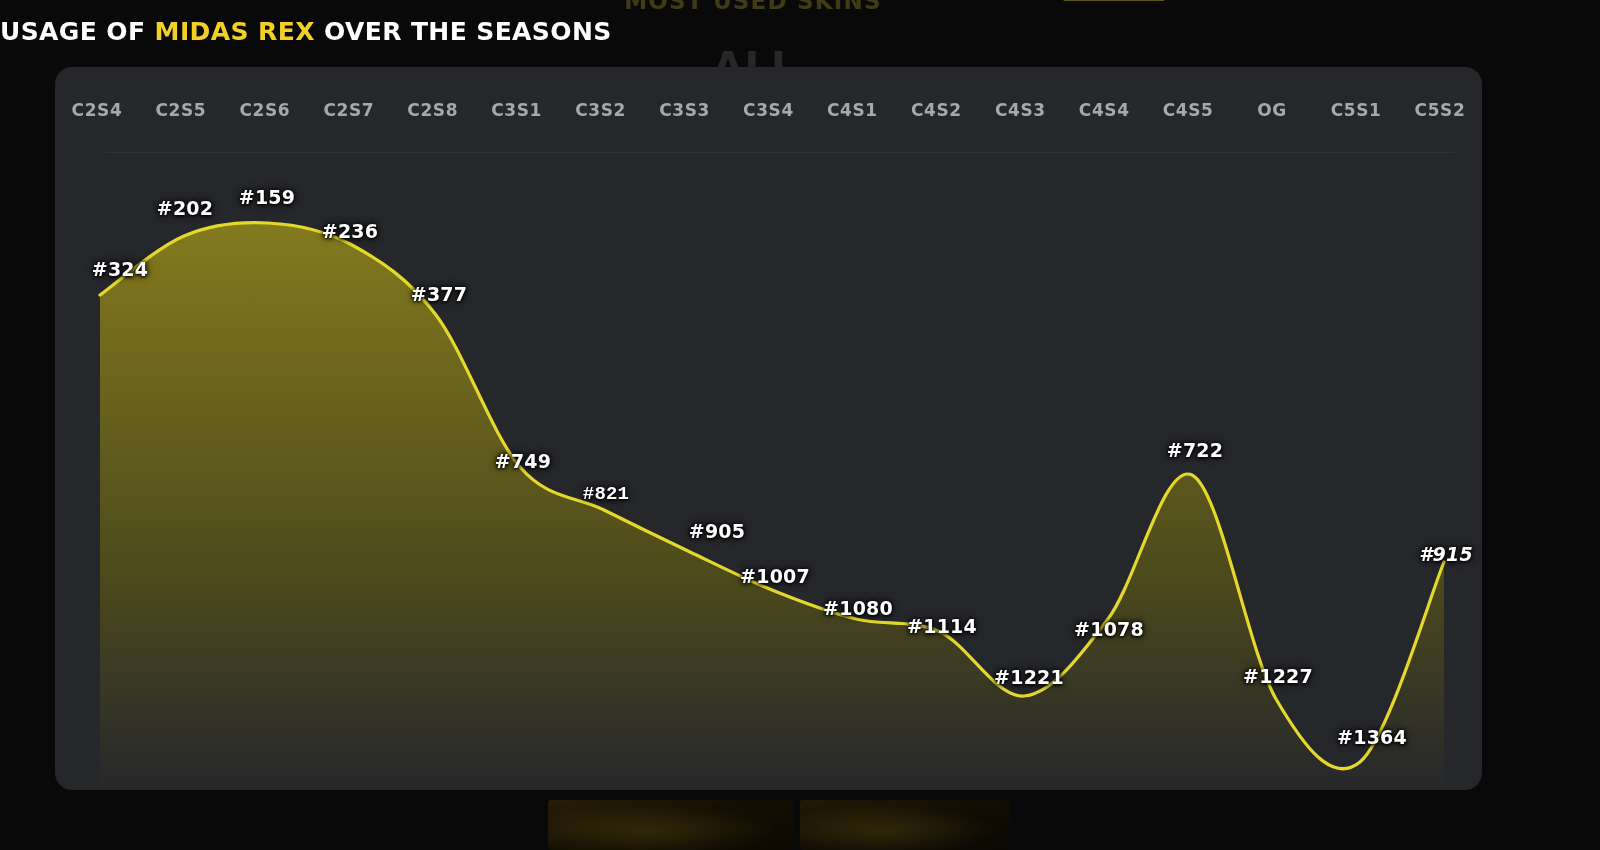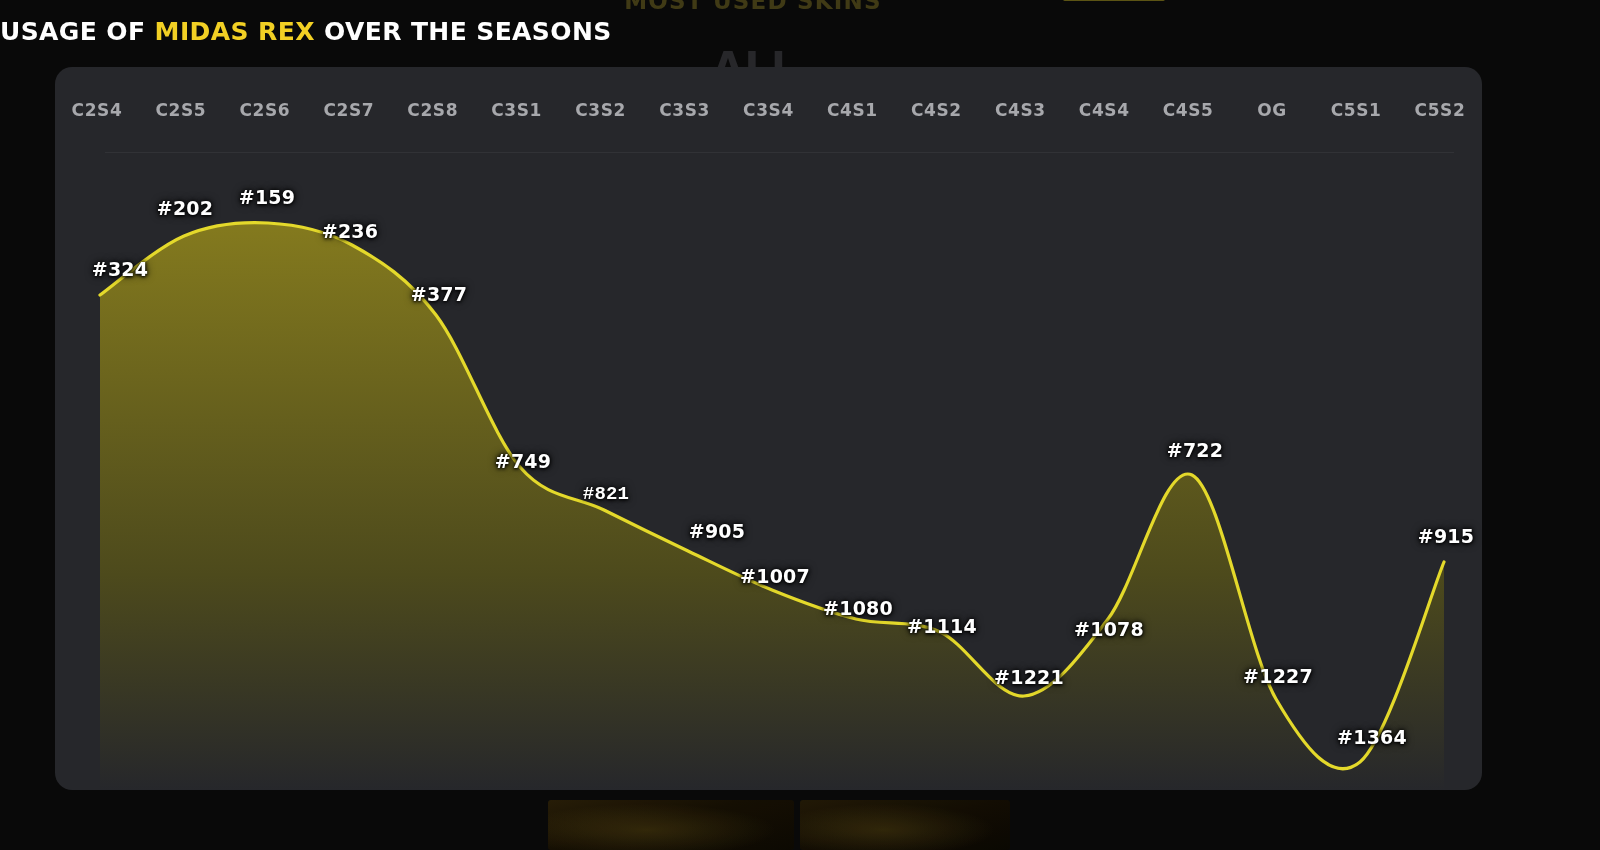--- a/index.html
+++ b/index.html
@@ -152,15 +152,15 @@
       <div class="pt-label" style="left: 551px; top: 427px; font-family: Liberation Mono, monospace;">#821</div>
       <div class="pt-label" style="left: 635px; top: 464px; margin-left: 27px;">#905</div>
       <div class="pt-label" style="left: 720px; top: 509px;">#1007</div>
       <div class="pt-label" style="left: 803px; top: 541px;">#1080</div>
       <div class="pt-label" style="left: 887px; top: 559px;">#1114</div>
       <div class="pt-label" style="left: 974px; top: 610px;">#1221</div>
       <div class="pt-label" style="left: 1054px; top: 540px; margin-top: 22px;">#1078</div>
       <div class="pt-label" style="left: 1140px; top: 383px;">#722</div>
       <div class="pt-label" style="left: 1223px; top: 609px;">#1227</div>
       <div class="pt-label" style="left: 1305px; top: 670px; margin-left: 12px;">#1364</div>
-      <div class="pt-label" style="left: 1391px; top: 469px;">#915</div>
+      <div class="pt-label" style="left: 1391px; top: 487px; font-style: italic;">#915</div>
     </div>
 </div>
 
 </body></html>

